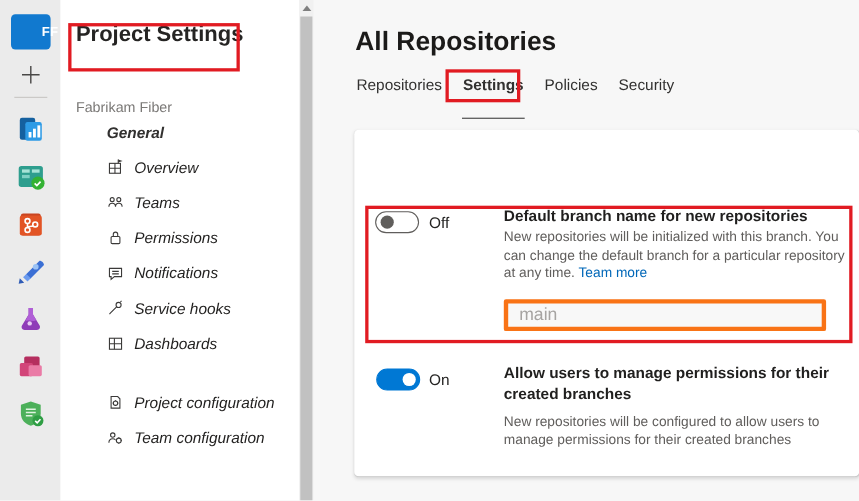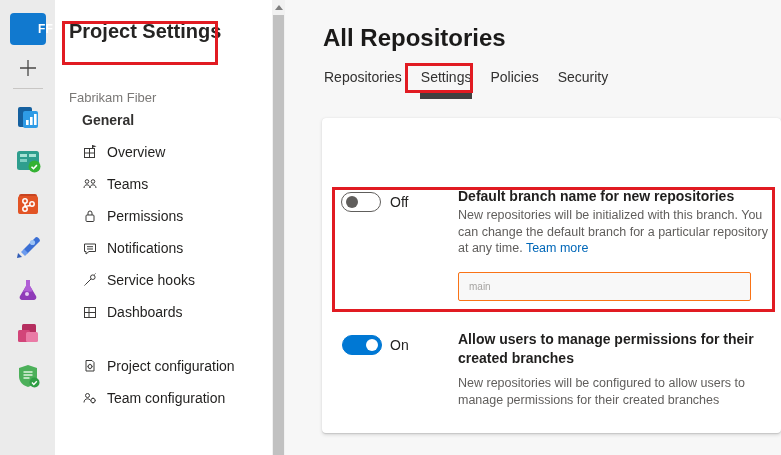--- a/index.html
+++ b/index.html
@@ -22,41 +22,41 @@
     display:flex; align-items:center; justify-content:center; letter-spacing:.3px;padding-left:36px;
   }
   .rail-plus { margin-top:11px; width:24px; height:24px; display:flex; align-items:center; justify-content:center; }
   .rail-divider { margin-top:8px; width:30px; height:1px; background:#c8c6c4; }
   .rail-icon { margin-top:15px; width:28px; height:28px; }
 
   
   .sidebar { position:absolute; left:55px; top:0; width:217px; height:455px; background:#ffffff; }
   .ps-title { position:absolute; left:14px; top:20px; font-size:20px; font-weight:700; color:#252423; }
   .ps-sub   { position:absolute; left:14px; top:46px; font-size:13px; color:#7a7876;margin-top:44px; }
-  .nav { position:absolute; left:27px; top:104px; right:4px; }
+  .nav { position:absolute; left:42px; top:104px; right:4px;font-style:italic; }
   .nav-group-header { height:32px; line-height:32px; font-size:14px; font-weight:700; color:#323130; }
   .nav-gap { height:16px; }
   .nav-item { height:32px; display:flex; align-items:center; gap:9px; cursor:pointer; }
   .nav-item .ni { width:16px; height:16px; flex:0 0 16px; display:block; }
   .nav-item .nl { font-size:14px; color:#201f1e; white-space:nowrap; }
 
   
   .sb-scrollbar { position:absolute; left:272px; top:0; width:13px; height:455px; background:#f1f1f1; }
   .sb-arrow {
     position:absolute; top:5px; left:2.5px; width:0; height:0;
     border-left:4px solid transparent; border-right:4px solid transparent;
     border-bottom:5px solid #7f7f7f;
   }
   .sb-thumb { position:absolute; top:15px; bottom:0; left:1px; width:11px; background:#c1c1c1; }
 
   
   .main-title { position:absolute; left:323px; top:24px; font-size:24px; font-weight:700; color:#1b1a19; }
   .tabs { position:absolute; left:323px; top:66px; display:flex; gap:17px; }
   .tab { font-size:14px; color:#323130; padding:3px 1px 9px 1px; cursor:pointer; }
-  .tab.active { border-bottom:8px solid #404040; padding-bottom:6px; }
+  .tab.active { border-bottom:1px solid #404040; padding-bottom:22px;font-weight:bold; }
 
   .card {
     position:absolute; left:322px; top:118px; right:0; height:315px;
     background:#fff; border-radius:4px;
     box-shadow:0 1.6px 3.6px rgba(0,0,0,.13), 0 .3px .9px rgba(0,0,0,.10);
   }
   .card-title { position:absolute; left:21px; top:21px; font-size:16px; color:#201f1e; }
 
   .toggle { position:absolute; width:40px; height:20px; border-radius:10px; cursor:pointer; }
   .toggle.off { left:19px; top:74px; background:#fff; border:1px solid #605e5c; }
@@ -70,23 +70,23 @@
   .s-title { position:absolute; left:136px; font-size:14px; font-weight:700; color:#201f1e; line-height:19px; }
   .s1-title { top:69px; width:310px; }
   .s2-title { top:212px; width:345px; }
   .s-desc { position:absolute; left:136px; font-size:12.5px; color:#605e5c; line-height:16.5px; }
   .s1-desc { top:89px; width:316px; }
   .s2-desc { top:257px; width:330px; }
   .learn-link { color:#0067b8; text-decoration:none; cursor:pointer; }
 
   .branch-input {
     position:absolute; left:136px; top:154px; width:293px; height:29px;
-    background:#f8f8f8; border:1px solid #f97316; border-radius:2px;
+    background:#f8f8f8; border:4px solid #f97316; border-radius:2px;
     font-family:"Liberation Sans","DejaVu Sans",sans-serif;
-    font-size:10px; color:#201f1e; padding:0 10px;
+    font-size:16px; color:#201f1e; padding:0 10px;
   }
   .branch-input::placeholder { color:#a6a4a2; }
 
   
   .anno { position:absolute; border:3px solid #e11b22; pointer-events:none; z-index:20; }
   .anno-1 { left:62px;  top:21px;  width:156px; height:44px; }
   .anno-2 { left:405px; top:63px;  width:68px;  height:30px; }
   .anno-3 { left:332px; top:187px; width:443px; height:125px; }
 </style>
 </head>

